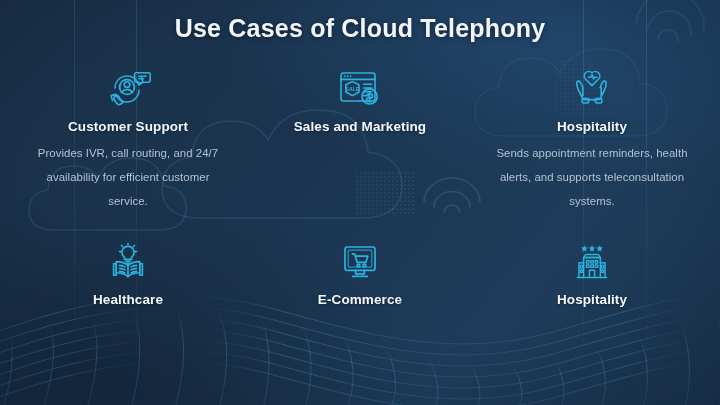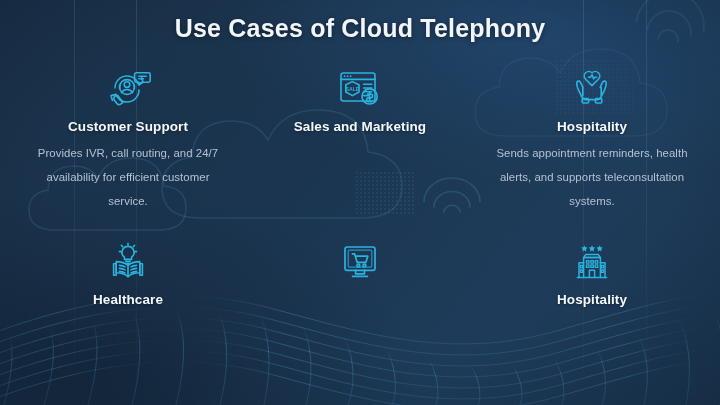--- a/index.html
+++ b/index.html
@@ -243,20 +243,21 @@
         <svg width="46" height="46" viewBox="0 0 46 46" fill="none" stroke="#2bb3e0" stroke-width="1.7" stroke-linecap="round" stroke-linejoin="round">
           <rect x="8" y="8" width="30" height="23.4" rx="2.2"></rect>
           <rect x="11.2" y="11.2" width="23.6" height="17" rx="1.2" stroke-opacity=".75" stroke-width="1.2"></rect>
           <path d="M18.6 31.4v3.4h8.8v-3.4"></path>
           <path d="M15.6 37.4h14.8"></path>
           <path d="M15.4 14.8h2.2l2.6 8.6h8.6l2-6.2H18.8"></path>
           <circle cx="21.4" cy="26.6" r="1.4"></circle>
           <circle cx="27.4" cy="26.6" r="1.4"></circle>
         </svg>
       </div>
+      <div class="card-title">E-Commerce</div>
     </div>
 
     <div class="card">
       <div class="card-icon">
         <svg width="46" height="46" viewBox="0 0 46 46" fill="none" stroke="#2bb3e0" stroke-width="1.5" stroke-linecap="round" stroke-linejoin="round">
           <g fill="#2bb3e0" stroke="none">
             <path d="M15.4 6.2l1 2.1 2.3.3-1.7 1.6.4 2.3-2-1.1-2 1.1.4-2.3-1.7-1.6 2.3-.3z"></path>
             <path d="M23 6.2l1 2.1 2.3.3-1.7 1.6.4 2.3-2-1.1-2 1.1.4-2.3-1.7-1.6 2.3-.3z"></path>
             <path d="M30.6 6.2l1 2.1 2.3.3-1.7 1.6.4 2.3-2-1.1-2 1.1.4-2.3-1.7-1.6 2.3-.3z"></path>
           </g>

